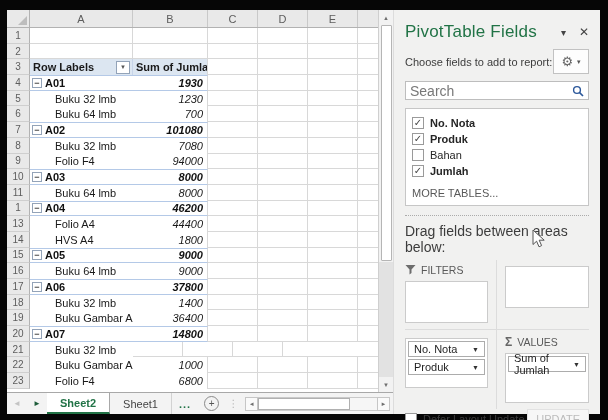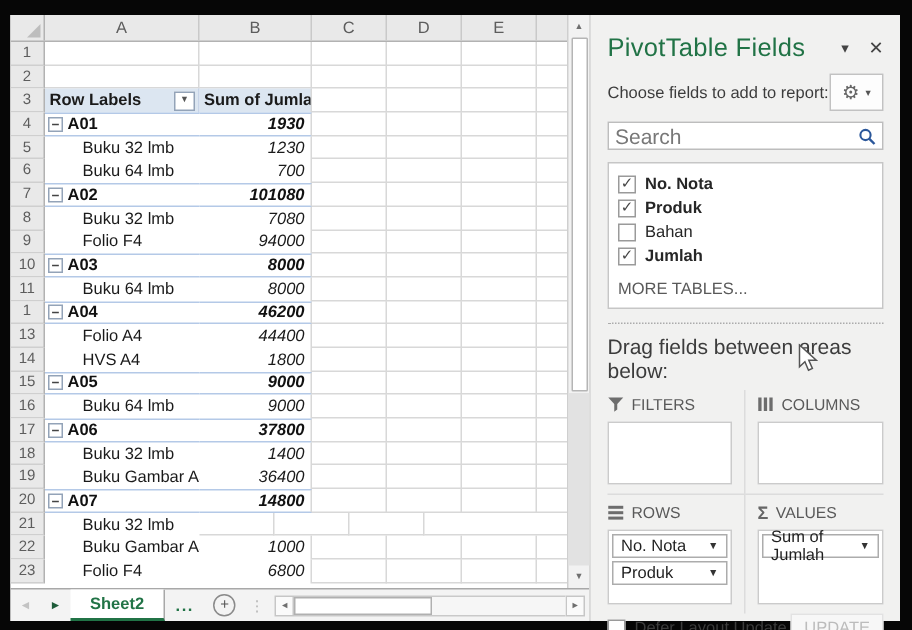--- a/index.html
+++ b/index.html
@@ -426,20 +426,21 @@
       <div class="vs-thumb"></div>
       <div class="vs-rest"></div>
       <div class="vs-btn">▼</div>
     </div>
   </div>
   <div class="tabbar">
     <div class="nav nav-left">◄</div>
     <div class="nav nav-right">►</div>
     <div id="sheetTabs" style="display:flex;">
         <div class="tab active">Sheet2</div>
+        <div class="tab">Sheet1</div>
       </div>
     <div class="more-tabs">...</div>
     <div class="addsheet">+</div>
     <div class="dots">⋮</div>
     <div class="hscroll">
       <div class="hs-btn">◄</div>
       <div class="hs-track">
         <div class="hs-thumb"></div>
       </div>
       <div class="hs-btn">►</div>
@@ -495,39 +496,23 @@
     <div class="quad qleft">
       <div class="q-head">
         <svg width="11" height="11" viewBox="0 0 11 11">
           <path d="M0.5 1 h10 l-4 4.4 v3.6 l-2 1.5 v-5.1 z" fill="#6d6d6d"></path>
         </svg>
         <span>FILTERS</span>
       </div>
       <div class="q-box"></div>
     </div>
     <div class="quad qright">
-      <div class="q-head">
-        <svg width="11" height="11" viewBox="0 0 11 11">
-          <rect x="0.5" y="1" width="2.2" height="9" fill="#6d6d6d"></rect>
-          <rect x="4.2" y="1" width="2.2" height="9" fill="#6d6d6d"></rect>
-          <rect x="7.9" y="1" width="2.2" height="9" fill="#6d6d6d"></rect>
-        </svg>
-        <span>COLUMNS</span>
-      </div>
       <div class="q-box"></div>
     </div>
     <div class="quad qleft qbottom">
-      <div class="q-head">
-        <svg width="11" height="11" viewBox="0 0 11 11">
-          <rect x="0.5" y="1.2" width="10" height="2" fill="#6d6d6d"></rect>
-          <rect x="0.5" y="4.8" width="10" height="2" fill="#6d6d6d"></rect>
-          <rect x="0.5" y="8.4" width="10" height="2" fill="#6d6d6d"></rect>
-        </svg>
-        <span>ROWS</span>
-      </div>
       <div class="q-box" id="rowsBox">
           <div class="fld-btn">
             <span>No. Nota</span>
             <span class="car">▼</span>
           </div>
           <div class="fld-btn">
             <span>Produk</span>
             <span class="car">▼</span>
           </div>
         </div>

